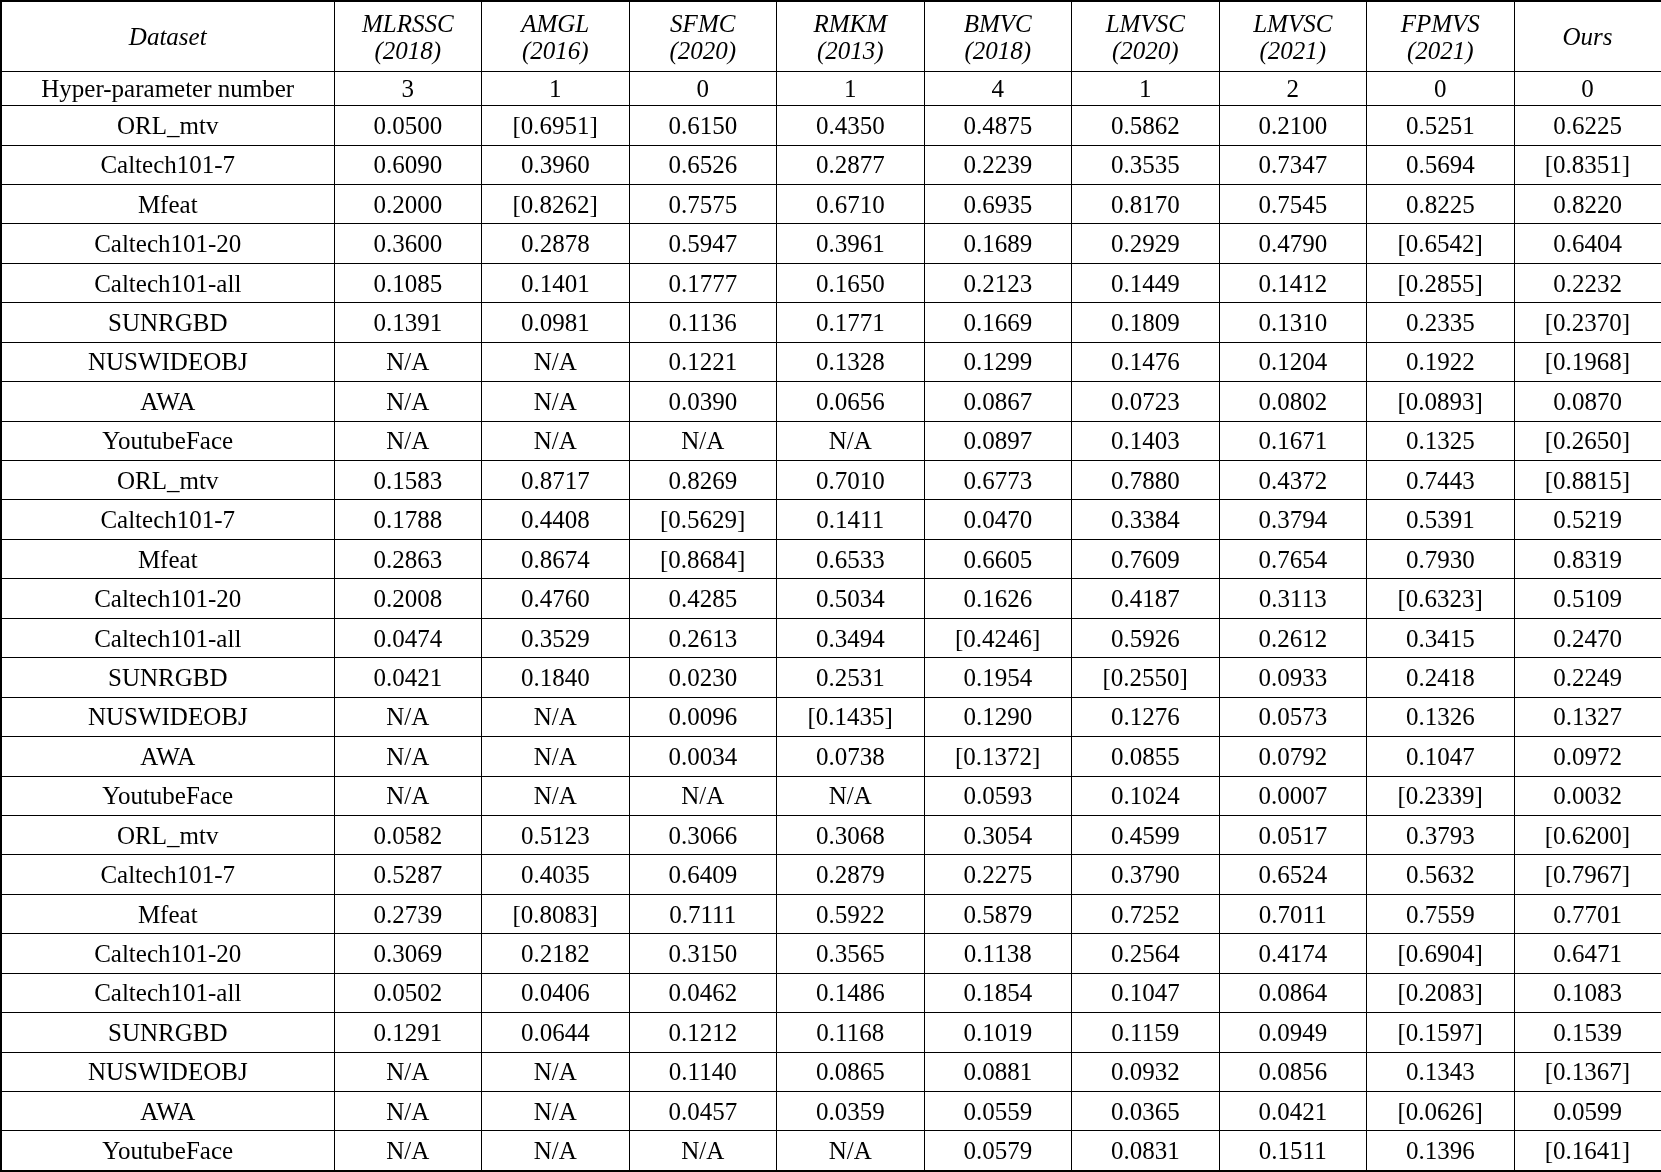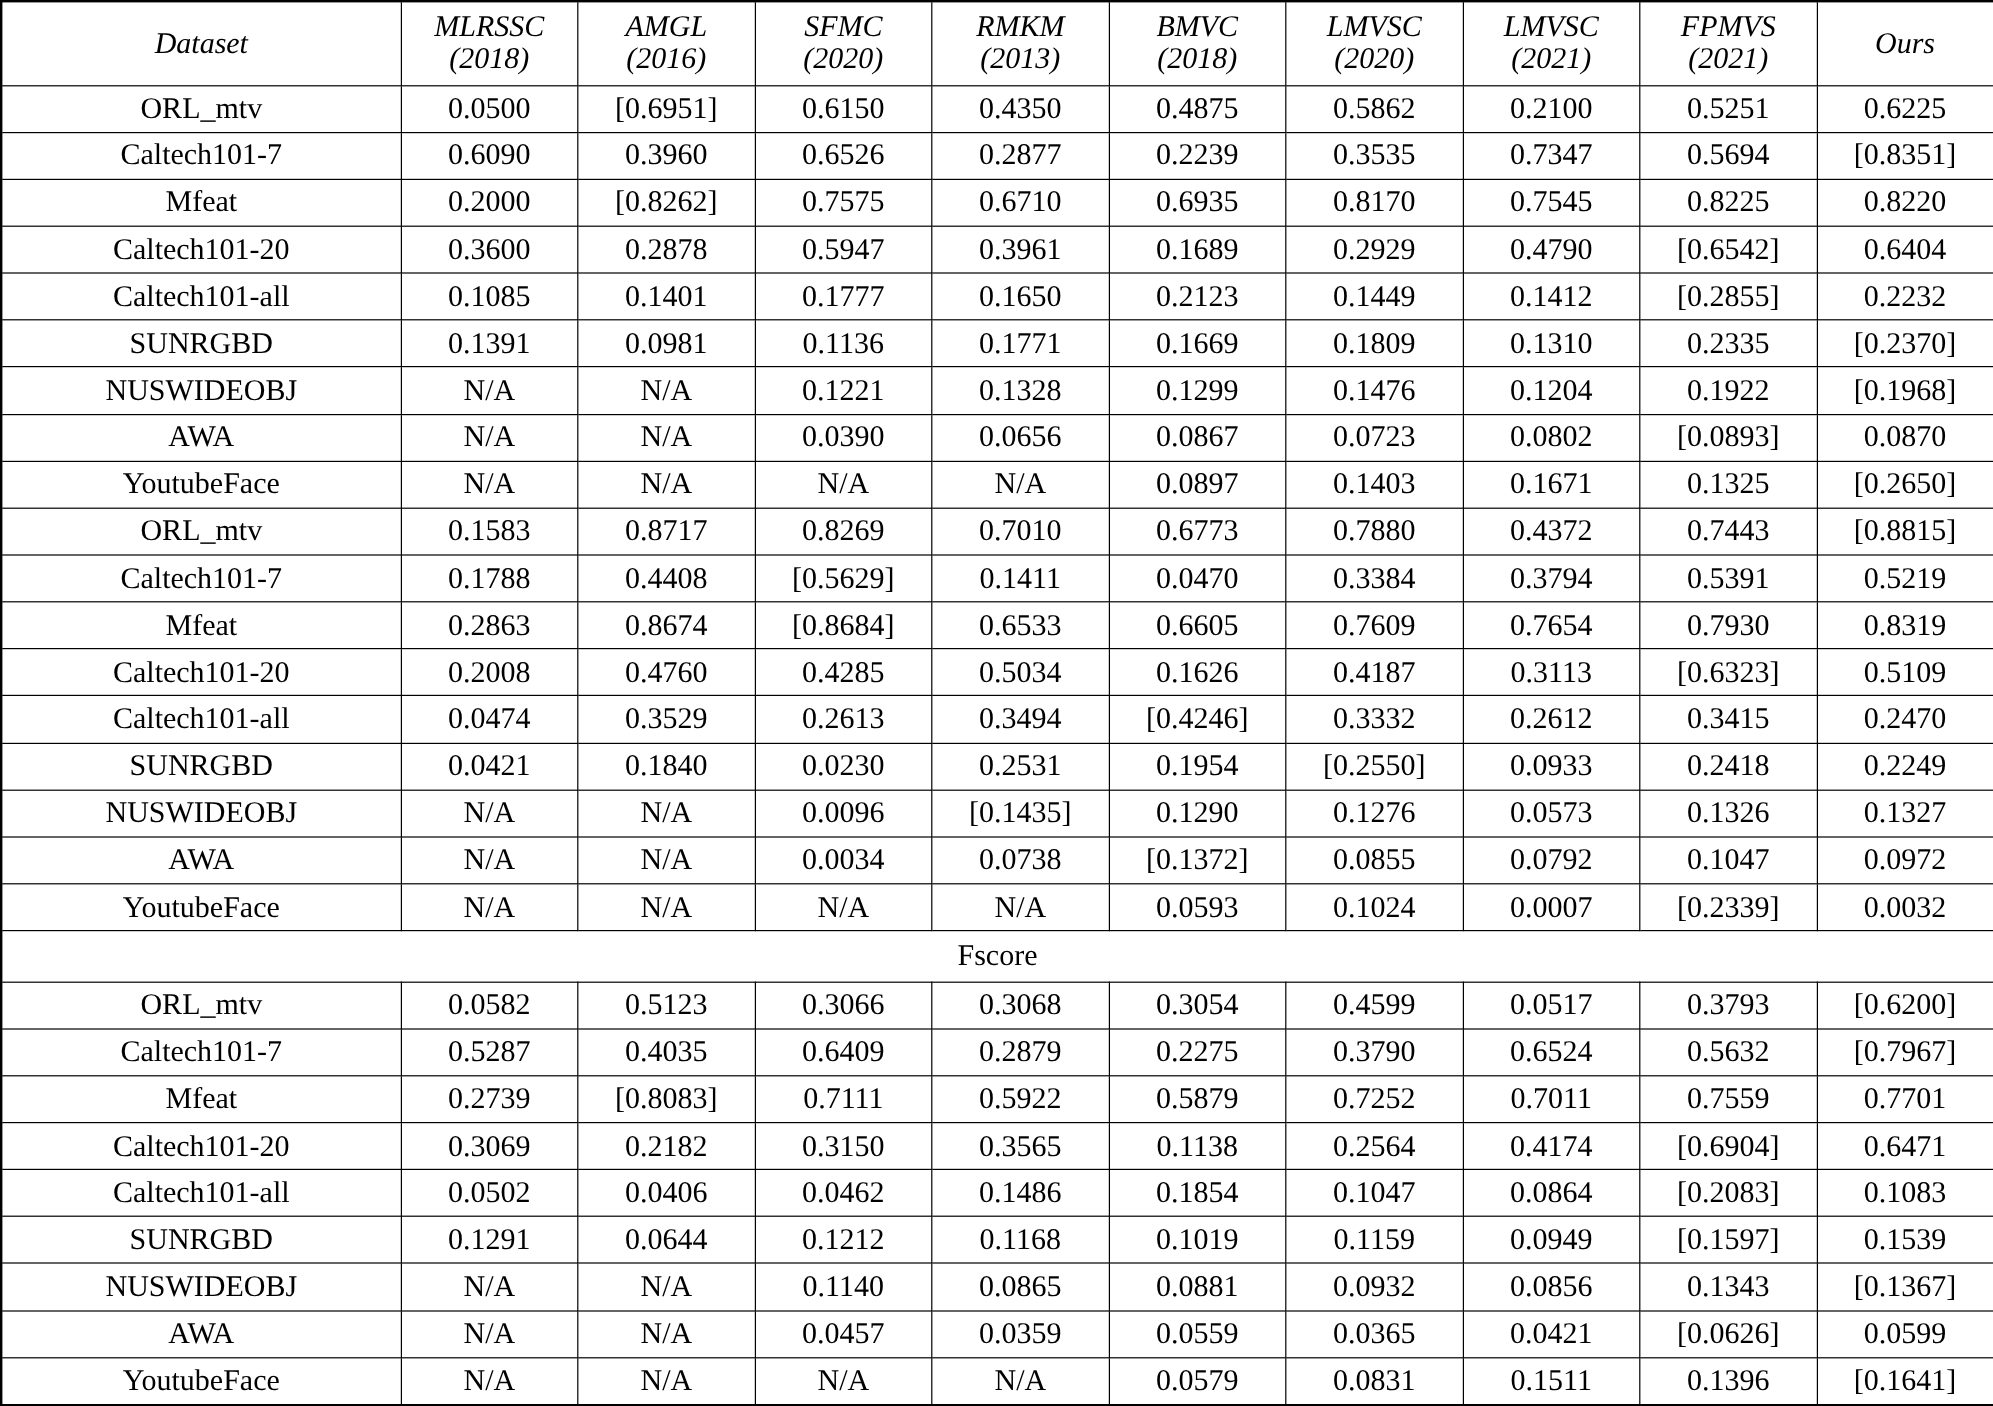--- a/index.html
+++ b/index.html
@@ -102,20 +102,32 @@
         <th class="hdr-method">
           <span class="nm">LMVSC</span>
           <span class="yr">(2021)</span>
         </th>
         <th class="hdr-method">
           <span class="nm">FPMVS</span>
           <span class="yr">(2021)</span>
         </th>
         <th class="hdr-ours">Ours</th>
       </tr>
+      <tr class="hp-row thick-below">
+        <td>Hyper-parameter number</td>
+        <td>3</td>
+        <td>1</td>
+        <td>0</td>
+        <td>1</td>
+        <td>4</td>
+        <td>1</td>
+        <td>2</td>
+        <td>0</td>
+        <td>0</td>
+      </tr>
       <tr class="data-row">
         <td>ORL_mtv</td>
         <td>0.0500</td>
         <td class="br">[0.6951]</td>
         <td>0.6150</td>
         <td>0.4350</td>
         <td>0.4875</td>
         <td>0.5862</td>
         <td>0.2100</td>
         <td>0.5251</td>
@@ -265,21 +277,21 @@
         <td class="br">[0.6323]</td>
         <td class="b">0.5109</td>
       </tr>
       <tr class="data-row">
         <td>Caltech101-all</td>
         <td>0.0474</td>
         <td class="b">0.3529</td>
         <td>0.2613</td>
         <td>0.3494</td>
         <td class="br">[0.4246]</td>
-        <td>0.3332</td>
+        <td>0.5926</td>
         <td>0.2612</td>
         <td>0.3415</td>
         <td>0.2470</td>
       </tr>
       <tr class="data-row">
         <td>SUNRGBD</td>
         <td>0.0421</td>
         <td>0.1840</td>
         <td>0.0230</td>
         <td>0.2531</td>
@@ -318,23 +330,20 @@
         <td>N/A</td>
         <td>N/A</td>
         <td>N/A</td>
         <td>N/A</td>
         <td>0.0593</td>
         <td class="b">0.1024</td>
         <td>0.0007</td>
         <td class="br">[0.2339]</td>
         <td>0.0032</td>
       </tr>
-      <tr class="section-row thick-below">
-        <td colspan="10">Fscore</td>
-      </tr>
       <tr class="data-row">
         <td>ORL_mtv</td>
         <td>0.0582</td>
         <td class="b">0.5123</td>
         <td>0.3066</td>
         <td>0.3068</td>
         <td>0.3054</td>
         <td>0.4599</td>
         <td>0.0517</td>
         <td>0.3793</td>

